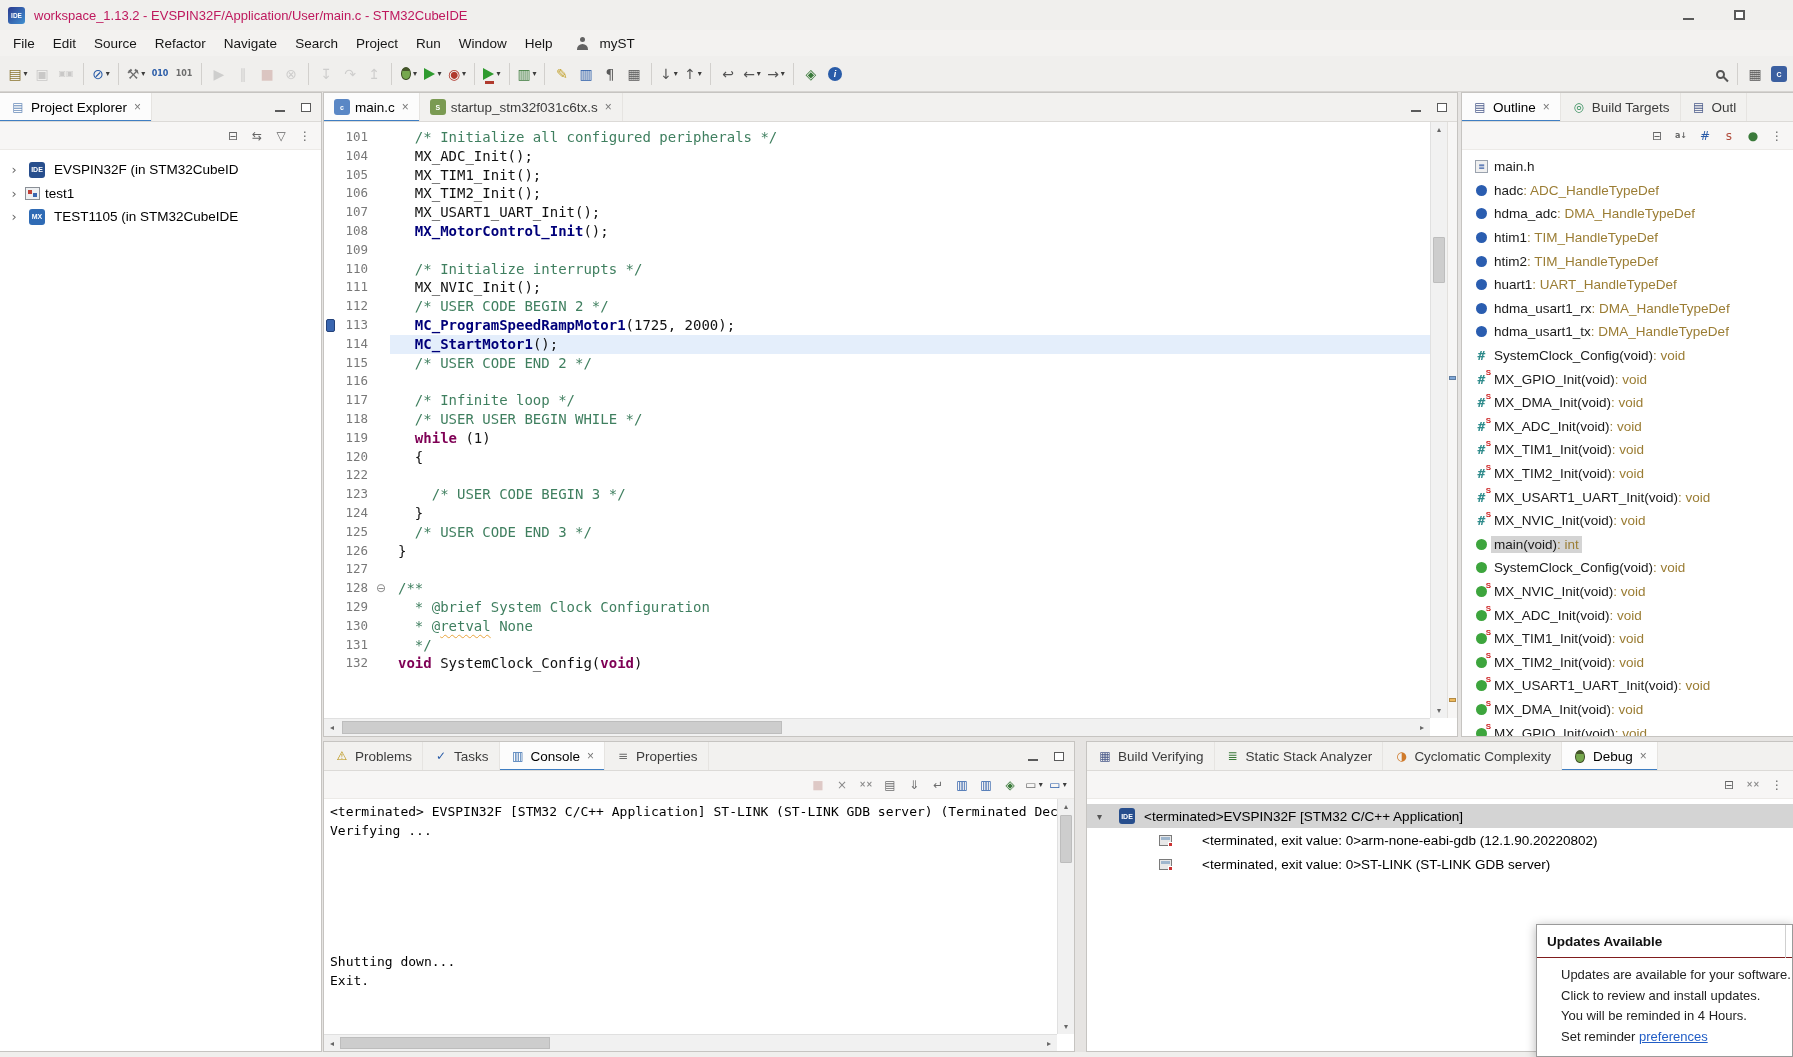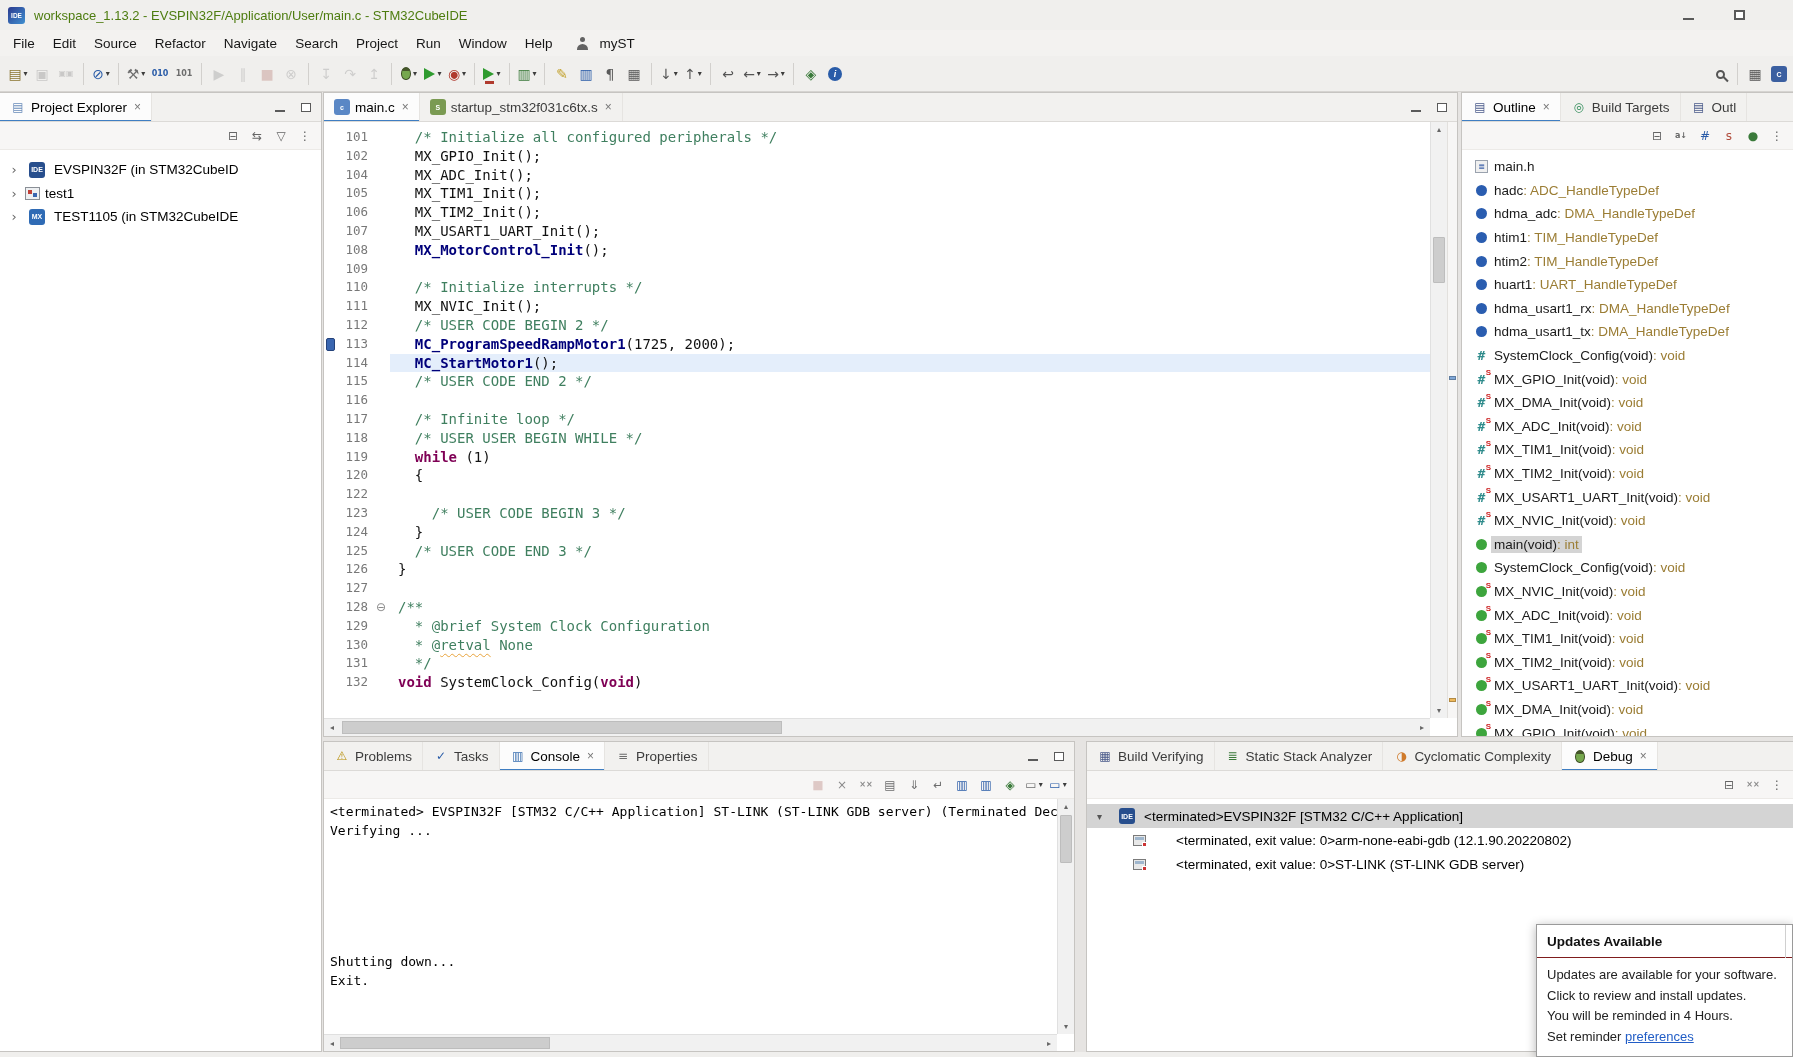--- a/index.html
+++ b/index.html
@@ -4,21 +4,21 @@
 <style>
   *{margin:0;padding:0;box-sizing:border-box;}
   html,body{width:1793px;height:1057px;overflow:hidden;}
   body{font-family:"Liberation Sans","DejaVu Sans",sans-serif;background:#fff;}
   .win{position:relative;width:1793px;height:1057px;background:#f0efed;overflow:hidden;}
 
   
   .titlebar{height:30px;display:flex;align-items:center;padding:0 8px;background:#f0efed;}
   .appchip{display:inline-flex;align-items:center;justify-content:center;width:17px;height:17px;border-radius:3px;
     background:linear-gradient(135deg,#2b3a8f,#3f8fd0);color:#fff;font-size:6.5px;font-weight:bold;}
-  .title{margin-left:9px;font-size:13px;color:#4d7c0f;white-space:nowrap;}
+  .title{margin-left:9px;font-size:13px;color:#be185d;white-space:nowrap;}
   .tbctrls{margin-left:auto;display:flex;align-items:center;gap:40px;padding-right:40px;}
   .pcbar{width:11px;height:2px;background:#5a5a5a;display:inline-block;}
   .pcbox{width:11px;height:10px;border:2px solid #5a5a5a;display:inline-block;background:#fff;}
   .menubar{height:26px;display:flex;align-items:center;padding:0 4px;background:#f3f2f0;font-size:13.5px;color:#161616;}
   .menu-item{padding:3px 9px;white-space:nowrap;display:flex;align-items:center;gap:5px;}
   .toolbar{height:36px;display:flex;align-items:center;padding:0 6px;background:#f0efed;border-bottom:1px solid #d6d4d1;position:relative;}
   .tbi{height:24px;min-width:22px;display:inline-flex;align-items:center;justify-content:center;position:relative;margin:0 1px;border-radius:3px;}
   .tbi .gl{font-family:"DejaVu Sans",sans-serif;font-size:14px;line-height:1;}
   .tbi .gl.small{font-size:8px;font-weight:bold;letter-spacing:0;}
   .tbi.dis{opacity:.45;}
@@ -119,34 +119,34 @@
   .otype{color:#9b7d34;}
 
   
   .ctext{position:absolute;top:57px;left:0;right:17px;bottom:17px;overflow:hidden;background:#fff;padding:4px 0 0 6px;}
   .cline{font-family:"DejaVu Sans Mono","Liberation Mono",monospace;font-size:13px;line-height:18.8px;height:18.8px;white-space:pre;color:#000;overflow:hidden;}
 
   
   .dtree{position:absolute;top:57px;left:0;right:0;bottom:0;padding-top:5px;}
   .drow{display:flex;align-items:center;height:24px;font-size:13.5px;white-space:nowrap;padding-left:10px;gap:5px;overflow:hidden;}
   .drow.sel{background:#d4d4d4;}
-  .drow.child{padding-left:46px;gap:30px;}
+  .drow.child{padding-left:72px;gap:30px;}
   .dexp{width:13px;font-size:10px;color:#555;font-family:"DejaVu Sans",sans-serif;flex:none;}
   .term-ico{width:13px;height:11px;background:#e8e8e8;border:1px solid #7a7a7a;position:relative;flex:none;}
   .ti-bar{position:absolute;top:1px;left:1px;right:1px;height:3px;background:#9fb6cd;}
   .ti-dot{position:absolute;right:-2px;bottom:-2px;width:5px;height:5px;background:#c33;border:1px solid #fff;}
 
   
   .updates{position:absolute;left:1536px;top:924px;width:257px;height:133px;background:#fff;border:1px solid #9a9a9a;
     box-shadow:0 2px 10px rgba(0,0,0,.3);z-index:50;overflow:hidden;}
   .up-head{height:33px;display:flex;align-items:center;border-bottom:1px solid #7f1d1d;position:relative;}
   .up-title{font-size:13.5px;font-weight:bold;padding-left:10px;color:#111;}
   .up-xcol{position:absolute;right:0;top:0;height:33px;width:7px;border-left:1px solid #d0d0d0;}
   .up-body{padding:7px 0 0 10px;font-size:13px;color:#222;}
-  .up-line{line-height:20.5px;white-space:nowrap;overflow:hidden;}
+  .up-line{line-height:20.5px;white-space:nowrap;overflow:hidden;margin-left:14px;}
   .uplink{color:#215dc6;text-decoration:underline;}
 </style>
 </head>
 <body>
 
 <div class="win">
   <div class="titlebar">
     <span class="appchip">IDE</span>
     <span class="title">workspace_1.13.2 - EVSPIN32F/Application/User/main.c - STM32CubeIDE</span>
     <span class="tbctrls">
@@ -374,21 +374,20 @@
             <span class="tlabel">startup_stm32f031c6tx.s</span>
             <span class="tclose">×</span>
           </div>
           <span class="pchrome">
             <span><span class="pcbar"></span></span>
             <span><span class="pcbox"></span></span>
           </span>
         </div>
         <div class="ed-content">
           <div class="crow"><span class="annot"></span><span class="lnum">101</span><span class="fold"></span><span class="codetext"><span class="c-com">  /* Initialize all configured peripherals */</span></span></div>
-          <div class="crow"><span class="annot"></span><span class="lnum">102</span><span class="fold"></span><span class="codetext"><span class="c-pln">  MX_GPIO_Init();</span></span></div>
           <div class="crow"><span class="annot"></span><span class="lnum">104</span><span class="fold"></span><span class="codetext"><span class="c-pln">  MX_ADC_Init();</span></span></div>
           <div class="crow"><span class="annot"></span><span class="lnum">105</span><span class="fold"></span><span class="codetext"><span class="c-pln">  MX_TIM1_Init();</span></span></div>
           <div class="crow"><span class="annot"></span><span class="lnum">106</span><span class="fold"></span><span class="codetext"><span class="c-pln">  MX_TIM2_Init();</span></span></div>
           <div class="crow"><span class="annot"></span><span class="lnum">107</span><span class="fold"></span><span class="codetext"><span class="c-pln">  MX_USART1_UART_Init();</span></span></div>
           <div class="crow"><span class="annot"></span><span class="lnum">108</span><span class="fold"></span><span class="codetext"><span class="c-pln">  </span><span class="c-fnb">MX_MotorControl_Init</span><span class="c-pln">();</span></span></div>
           <div class="crow"><span class="annot"></span><span class="lnum">109</span><span class="fold"></span><span class="codetext"></span></div>
           <div class="crow"><span class="annot"></span><span class="lnum">110</span><span class="fold"></span><span class="codetext"><span class="c-com">  /* Initialize interrupts */</span></span></div>
           <div class="crow"><span class="annot"></span><span class="lnum">111</span><span class="fold"></span><span class="codetext"><span class="c-pln">  MX_NVIC_Init();</span></span></div>
           <div class="crow"><span class="annot"></span><span class="lnum">112</span><span class="fold"></span><span class="codetext"><span class="c-com">  /* USER CODE BEGIN 2 */</span></span></div>
           <div class="crow"><span class="annot"><span class="mkblue"></span></span><span class="lnum">113</span><span class="fold"></span><span class="codetext"><span class="c-pln">  </span><span class="c-fnb">MC_ProgramSpeedRampMotor1</span><span class="c-pln">(1725, 2000);</span></span></div>

